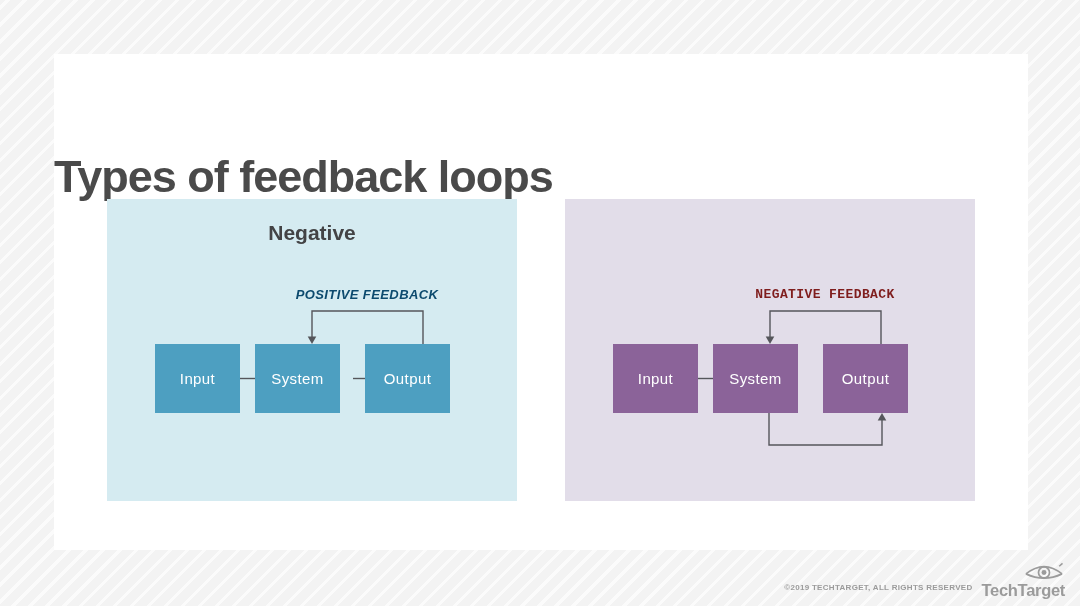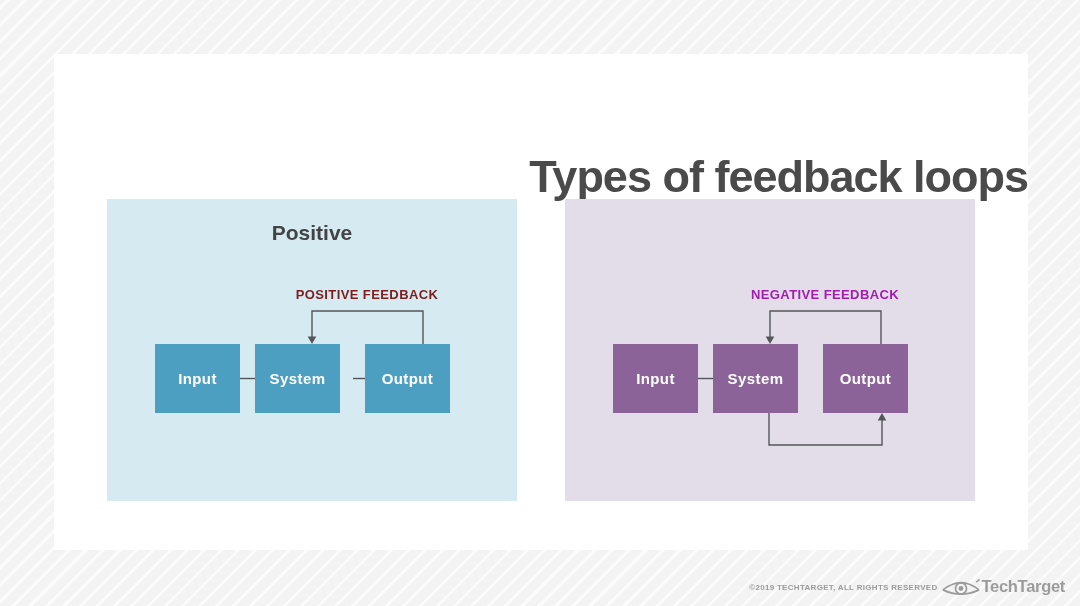--- a/index.html
+++ b/index.html
@@ -7,69 +7,69 @@
     width:1080px;height:606px;position:relative;overflow:hidden;
     font-family:"Liberation Sans",sans-serif;
     background:repeating-linear-gradient(-45deg,#f3f3f3 0px,#f3f3f3 9px,#fbfbfb 9px,#fbfbfb 12px);
   }
   .card{
     position:absolute;left:54px;top:54px;width:974px;height:496px;
     background:#ffffff;
   }
   h1.title{
     margin:0;position:absolute;left:0;top:100px;width:100%;
-    text-align:right;font-size:45px;line-height:1;font-weight:800;
+    text-align:left;font-size:45px;line-height:1;font-weight:800;
     letter-spacing:-1px;color:#4a4a4a;
   }
   .panel{position:absolute;top:145px;width:410px;height:302px;}
   .panel.positive{left:53px;background:#d5ebf1;}
   .panel.negative{left:511px;background:#e2dde9;}
   .panel h2{
     margin:0;position:absolute;top:22px;left:0;width:100%;text-align:center;
     font-size:21px;font-weight:700;color:#434345;letter-spacing:0;
   }
   .fb-label{
     position:absolute;top:88px;left:110px;width:300px;text-align:center;
     font-size:13px;font-weight:700;letter-spacing:.4px;
   }
-  .panel.positive .fb-label{color:#7f1d1d;}
-  .panel.negative .fb-label{color:#a21caf;}
+  .panel.positive .fb-label{color:#0c4a6e;font-style:italic;}
+  .panel.negative .fb-label{color:#7f1d1d;font-family:Liberation Mono, monospace;}
   .connectors{position:absolute;left:0;top:0;width:410px;height:302px;pointer-events:none;}
   .connectors .ln{fill:none;stroke:#55565b;stroke-width:1.4;}
   .connectors .ah{fill:#55565b;stroke:none;}
   .node{
     position:absolute;top:145px;width:85px;height:69px;
     display:flex;align-items:center;justify-content:center;
-    color:#ffffff;font-size:15px;font-weight:700;letter-spacing:.4px;
+    color:#ffffff;font-size:15px;font-weight:400;letter-spacing:.4px;
   }
   .panel.positive .node{background:#4d9fc1;}
   .panel.negative .node{background:#8b6399;}
   .node.n1{left:48px;}
   .node.n2{left:148px;}
   .node.n3{left:258px;}
   .footer{
     position:absolute;right:15px;bottom:8px;
-    display:flex;align-items:flex-end;gap:2px;color:#9b9b9b;
+    display:flex;align-items:flex-end;gap:9px;color:#9b9b9b;
   }
   .copyright{
     font-size:8px;font-weight:700;letter-spacing:.3px;color:#9b9b9b;
     padding-bottom:6px;white-space:nowrap;
   }
-  .tt-logo{display:flex;flex-direction:row;align-items:flex-start;line-height:1;}
+  .tt-logo{display:flex;flex-direction:column;align-items:flex-end;line-height:1;}
   .tt-logo svg{display:block;margin-bottom:1px;}
   .tt-wordmark{font-size:16.5px;font-weight:700;letter-spacing:-.3px;color:#9b9b9b;}
 </style>
 </head>
 <body>
 
 <div class="card">
   <h1 class="title">Types of feedback loops</h1>
 
   <section class="panel positive">
-    <h2>Positive</h2>
+    <h2>Negative</h2>
     <div class="fb-label">POSITIVE FEEDBACK</div>
 
     <svg class="connectors" viewBox="0 0 410 302" aria-hidden="true">
 
       <line class="ln" x1="133" y1="179.5" x2="153.5" y2="179.5"></line>
       <polygon class="ah" points="153,175.2 153,183.8 160.5,179.5"></polygon>
 
       <line class="ln" x1="246" y1="179.5" x2="266.5" y2="179.5"></line>
       <polygon class="ah" points="266,175.2 266,183.8 273.5,179.5"></polygon>
 

